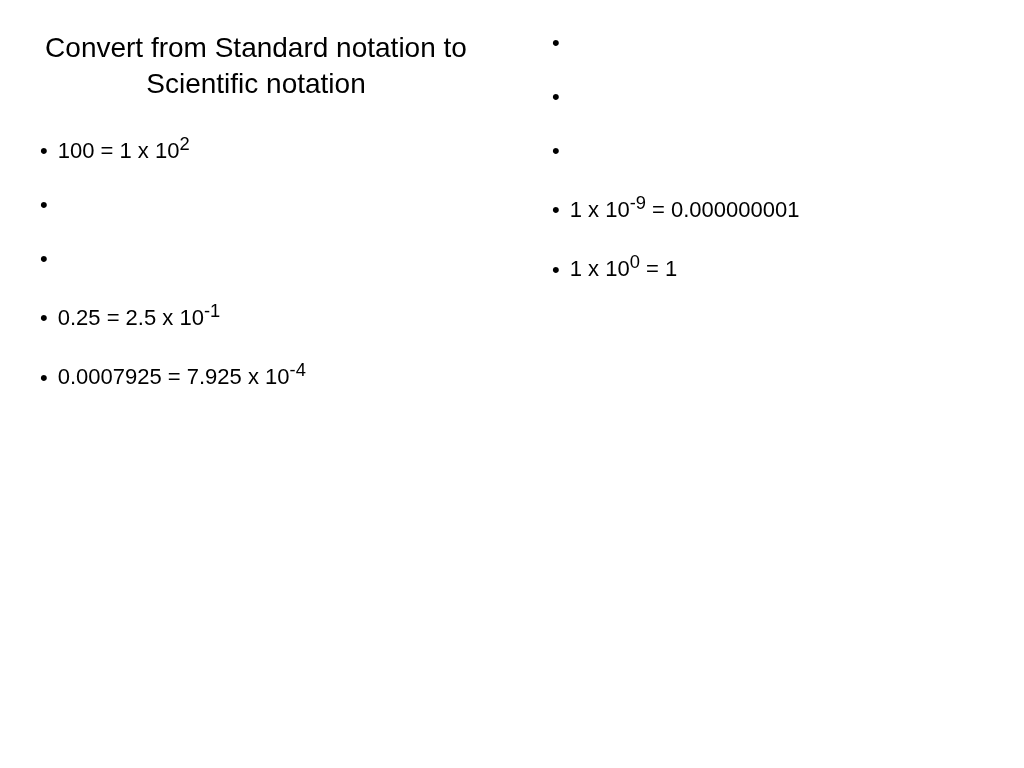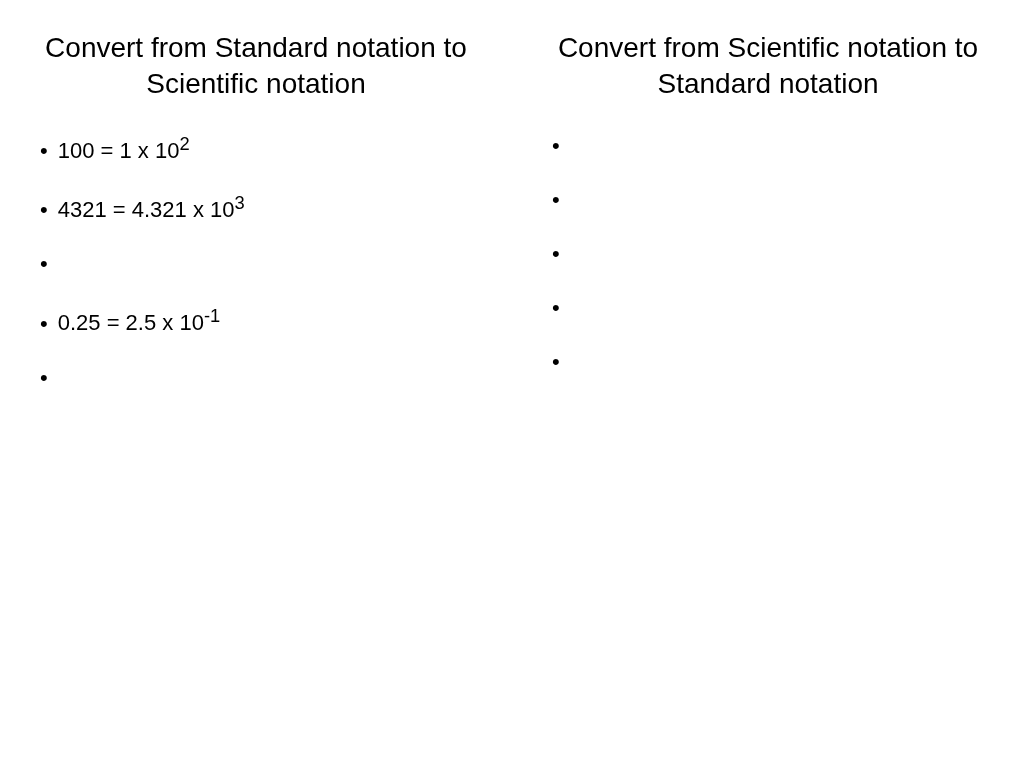--- a/index.html
+++ b/index.html
@@ -58,47 +58,48 @@
 
 <div class="column">
   <h2 class="column-title">Convert from Standard notation to Scientific notation</h2>
   <ul class="items-list">
   <li>
         <span class="bullet">•</span>
         <span>100 = 1 x 10<sup>2</sup></span>
       </li>
       <li>
         <span class="bullet">•</span>
-        <span>4321 = 4.321 x 10<sup>3</sup></span>
       </li>
       <li>
         <span class="bullet">•</span>
       </li>
       <li>
         <span class="bullet">•</span>
         <span>0.25 = 2.5 x 10<sup>-1</sup></span>
       </li>
       <li>
         <span class="bullet">•</span>
+        <span>0.0007925 = 7.925 x 10<sup>-4</sup></span>
       </li>
     </ul>
 </div>
 
 <div class="column">
-  <h2 class="column-title">Convert from Scientific notation to Standard notation</h2>
   <ul class="items-list">
   <li>
         <span class="bullet">•</span>
       </li>
       <li>
         <span class="bullet">•</span>
       </li>
       <li>
         <span class="bullet">•</span>
       </li>
       <li>
         <span class="bullet">•</span>
+        <span>1 x 10<sup>-9</sup> = 0.000000001</span>
       </li>
       <li>
         <span class="bullet">•</span>
+        <span>1 x 10<sup>0</sup> = 1</span>
       </li>
     </ul>
 </div>
 
 </body></html>

